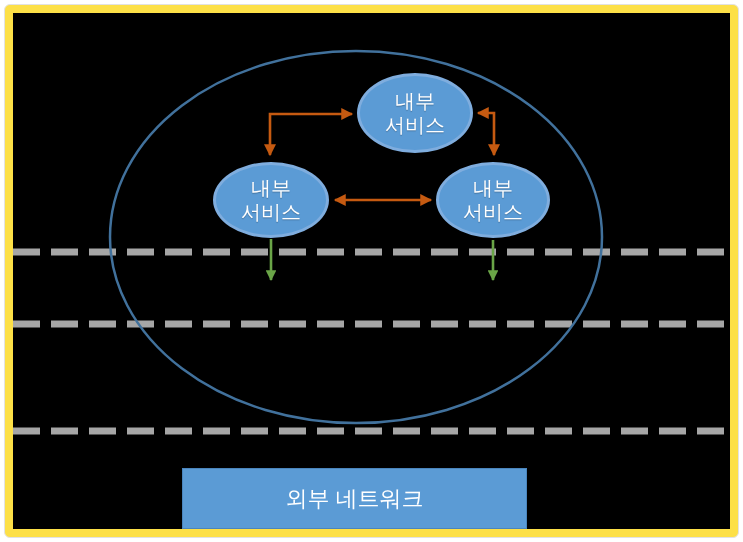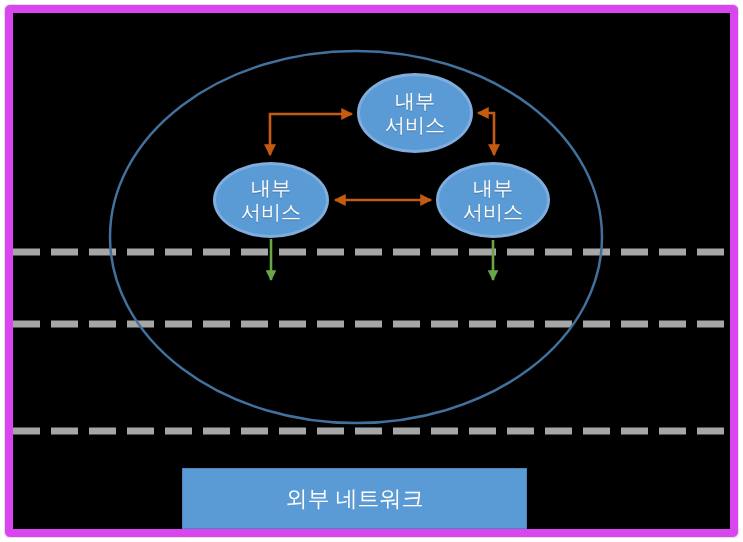--- a/index.html
+++ b/index.html
@@ -6,21 +6,21 @@
   html, body {
     width: 743px; height: 542px;
     background: #ffffff;
     font-family: "Liberation Sans", sans-serif;
   }
   .frame {
     position: absolute; left: 4px; top: 4px;
     width: 735px; height: 534px;
     border: 1px solid var(--frame_border, #e2e2e2);
     border-radius: 6px;
-    background: #d946ef;
+    background: #fde047;
   }
   .canvas {
     position: absolute; left: 8px; top: 8px;
     width: 717px; height: 516px;
     background: var(--canvas_bg, #000000);
     overflow: hidden;
   }
   .layer {
     position: absolute; left: 0; top: 0;
     width: 717px; height: 516px;

